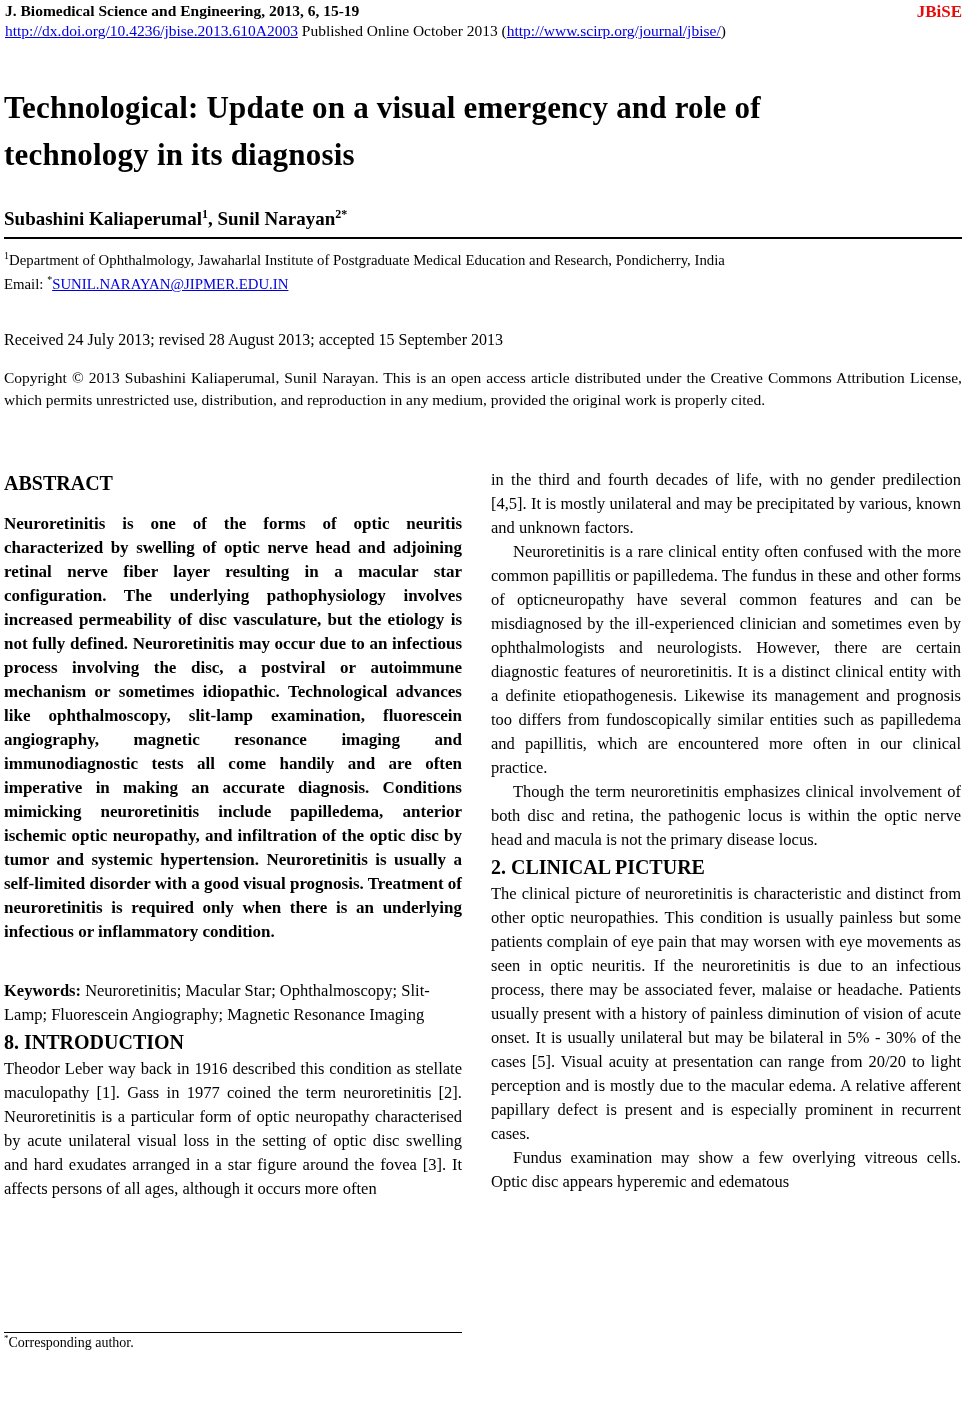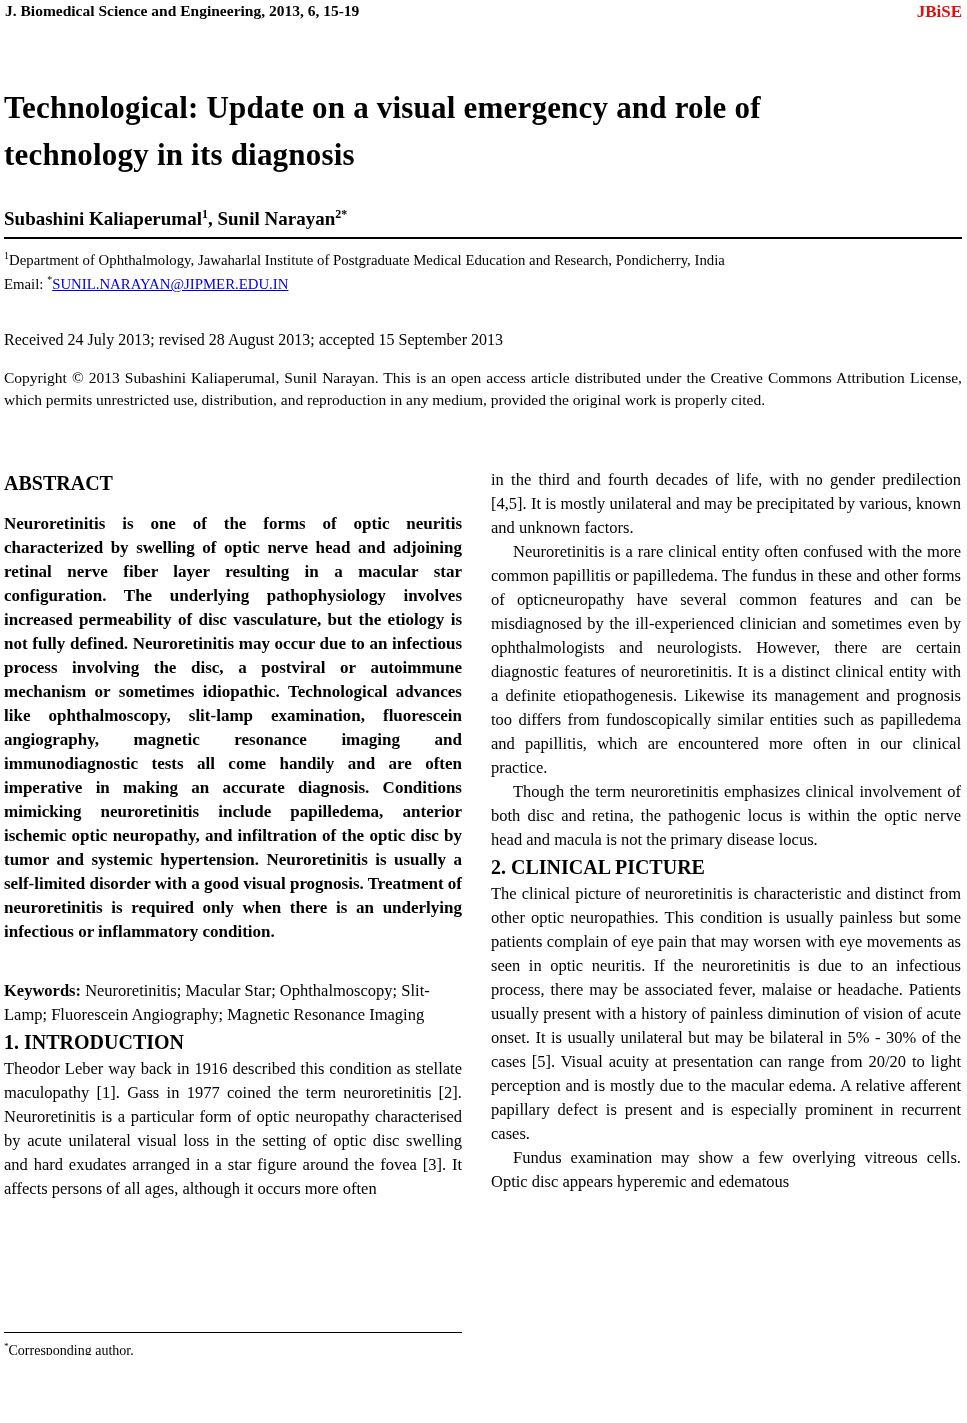--- a/index.html
+++ b/index.html
@@ -35,36 +35,39 @@
   p.abstract-p { font-weight:bold; font-size:17px; margin-top:14px; }
   p.indent { text-indent:22px; }
   .keywords { margin-top:35px; font-size:16.5px; line-height:24px; }
   .keywords b { font-weight:bold; }
   .mt-intro-h { margin-top:18px; }
   .mt-intro-p { margin-top:10px; }
   .mt-clin-h { margin-top:24px; }
   .mt-clin-p { margin-top:12px; }
 
   
-  .footnote { position:absolute; top:1332px; left:4px; width:458px; border-top:1.5px solid #000; padding-top:8px; font-size:14px; }
+  .footnote { position:absolute; top:1332px; left:4px; width:458px; border-top:1.5px solid #000; padding-top:0; font-size:14px; }
   .footnote sup { font-size:9px; }
 
   
   .open-access { position:absolute; top:1392px; left:4px; color:#ec4899; font-weight:bold; font-size:17.5px; letter-spacing:0.3px; }
   .logo { position:absolute; top:1377px; right:3px; display:flex; align-items:center; }
   .logo-text { font-family:"Liberation Sans", sans-serif; font-size:14px; line-height:14.5px; color:#0f766e; margin-left:2px; }
 </style>
 </head>
 <body>
 
 <div class="page">
 
   <div class="hdr1">
     <span>J. Biomedical Science and Engineering, 2013, 6, 15-19</span>
     <span class="jbise">JBiSE</span>
+  </div>
+  <div class="hdr2">
+    <a class="lnk">http://dx.doi.org/10.4236/jbise.2013.610A2003</a><span> Published Online October 2013 (</span><a class="lnk">http://www.scirp.org/journal/jbise/</a><span>)</span>
   </div>
 
   <div class="title">
     <div>Technological: Update on a visual emergency and role of</div>
     <div>technology in its diagnosis</div>
   </div>
 
   <div class="authors">
     <span>Subashini Kaliaperumal</span><sup>1</sup><span>, </span><span>Sunil Narayan</span><sup>2*</sup>
   </div>
@@ -76,21 +79,21 @@
   </div>
 
   <div class="received">Received 24 July 2013; revised 28 August 2013; accepted 15 September 2013</div>
 
   <div class="copyright">Copyright © 2013 Subashini Kaliaperumal, Sunil Narayan. This is an open access article distributed under the Creative Commons Attribution License, which permits unrestricted use, distribution, and reproduction in any medium, provided the original work is properly cited.</div>
 
   <div class="col-left">
     <h2 class="sect">ABSTRACT</h2>
     <p class="body abstract-p">Neuroretinitis is one of the forms of optic neuritis characterized by swelling of optic nerve head and adjoining retinal nerve fiber layer resulting in a macular star configuration. The underlying pathophysiology involves increased permeability of disc vasculature, but the etiology is not fully defined. Neuroretinitis may occur due to an infectious process involving the disc, a postviral or autoimmune mechanism or sometimes idiopathic. Technological advances like ophthalmoscopy, slit-lamp examination, fluorescein angiography, magnetic resonance imaging and immunodiagnostic tests all come handily and are often imperative in making an accurate diagnosis. Conditions mimicking neuroretinitis include papilledema, anterior ischemic optic neuropathy, and infiltration of the optic disc by tumor and systemic hypertension. Neuroretinitis is usually a self-limited disorder with a good visual prognosis. Treatment of neuroretinitis is required only when there is an underlying infectious or inflammatory condition.</p>
     <div class="keywords"><b>Keywords:</b><span> Neuroretinitis; Macular Star; Ophthalmoscopy; Slit-Lamp; Fluorescein Angiography; Magnetic Resonance Imaging</span></div>
-    <h2 class="sect mt-intro-h">1. INTRODUCTION</h2>
+    <h2 class="sect mt-intro-h">8. INTRODUCTION</h2>
     <p class="body mt-intro-p">Theodor Leber way back in 1916 described this condition as stellate maculopathy [1]. Gass in 1977 coined the term neuroretinitis [2]. Neuroretinitis is a particular form of optic neuropathy characterised by acute unilateral visual loss in the setting of optic disc swelling and hard exudates arranged in a star figure around the fovea [3]. It affects persons of all ages, although it occurs more often</p>
   </div>
 
   <div class="col-right">
     <p class="body">in the third and fourth decades of life, with no gender predilection [4,5]. It is mostly unilateral and may be precipitated by various, known and unknown factors.</p>
     <p class="body indent">Neuroretinitis is a rare clinical entity often confused with the more common papillitis or papilledema. The fundus in these and other forms of opticneuropathy have several common features and can be misdiagnosed by the ill-experienced clinician and sometimes even by ophthalmologists and neurologists. However, there are certain diagnostic features of neuroretinitis. It is a distinct clinical entity with a definite etiopathogenesis. Likewise its management and prognosis too differs from fundoscopically similar entities such as papilledema and papillitis, which are encountered more often in our clinical practice.</p>
     <p class="body indent">Though the term neuroretinitis emphasizes clinical involvement of both disc and retina, the pathogenic locus is within the optic nerve head and macula is not the primary disease locus.</p>
     <h2 class="sect mt-clin-h">2. CLINICAL PICTURE</h2>
     <p class="body mt-clin-p">The clinical picture of neuroretinitis is characteristic and distinct from other optic neuropathies. This condition is usually painless but some patients complain of eye pain that may worsen with eye movements as seen in optic neuritis. If the neuroretinitis is due to an infectious process, there may be associated fever, malaise or headache. Patients usually present with a history of painless diminution of vision of acute onset. It is usually unilateral but may be bilateral in 5% - 30% of the cases [5]. Visual acuity at presentation can range from 20/20 to light perception and is mostly due to the macular edema. A relative afferent papillary defect is present and is especially prominent in recurrent cases.</p>
     <p class="body indent">Fundus examination may show a few overlying vitreous cells. Optic disc appears hyperemic and edematous</p>

